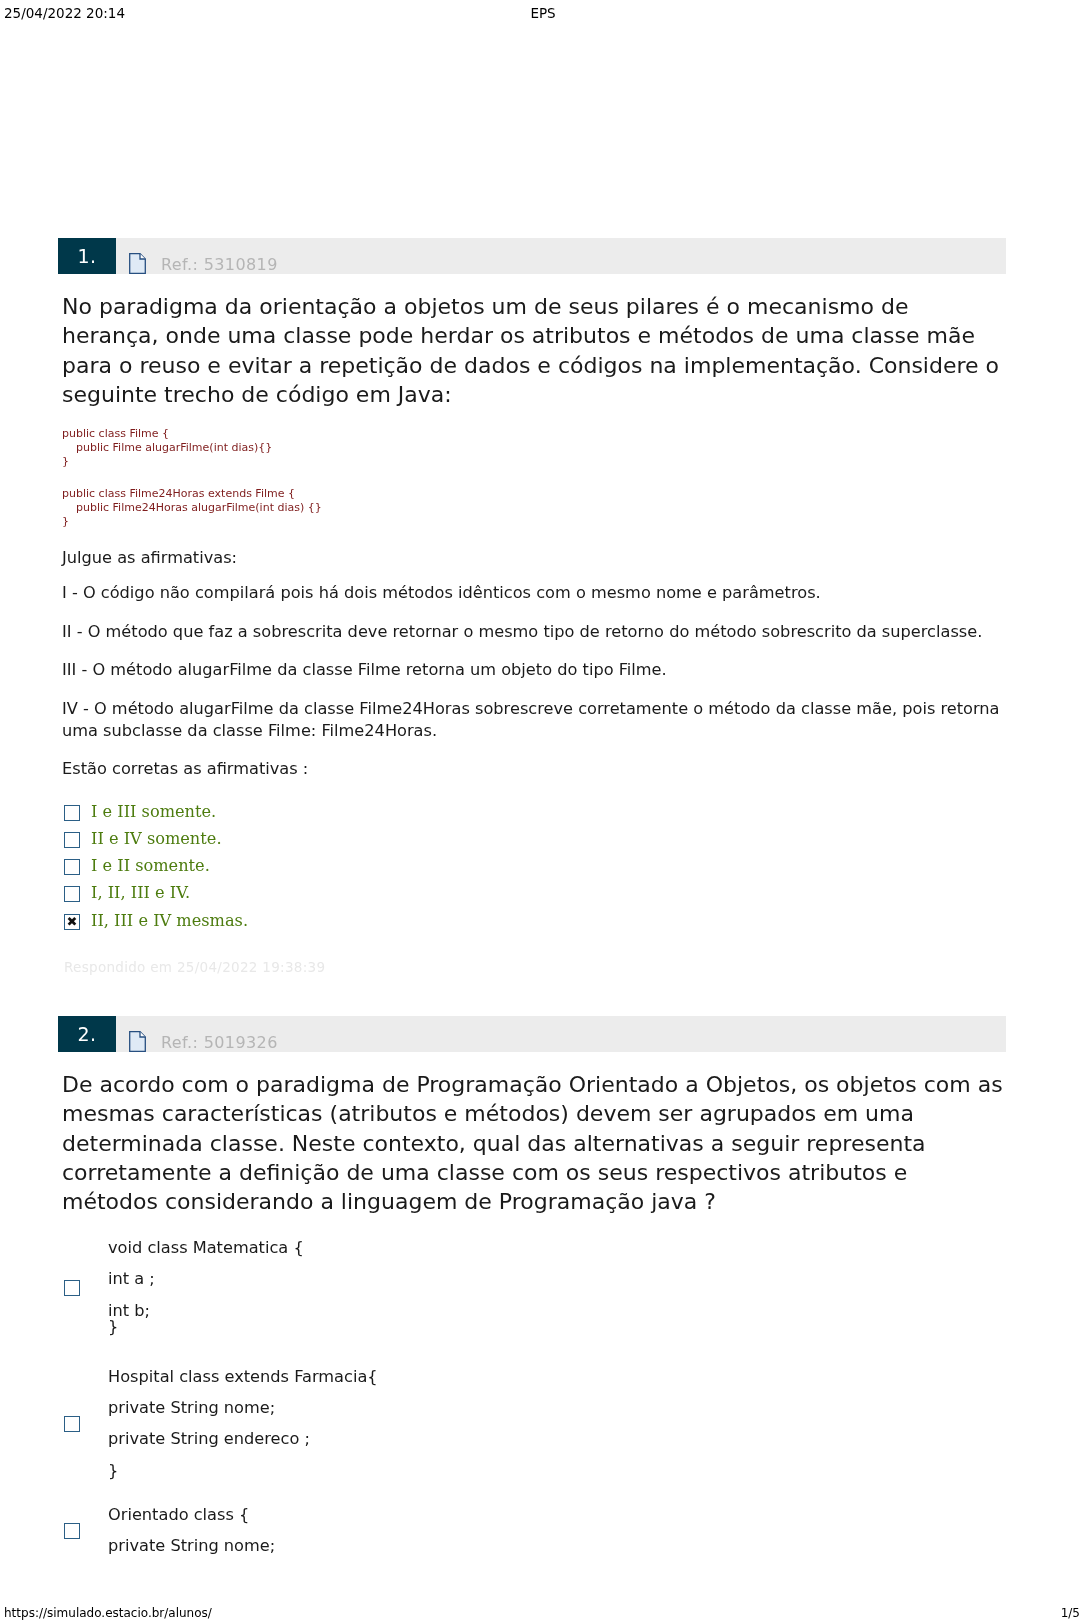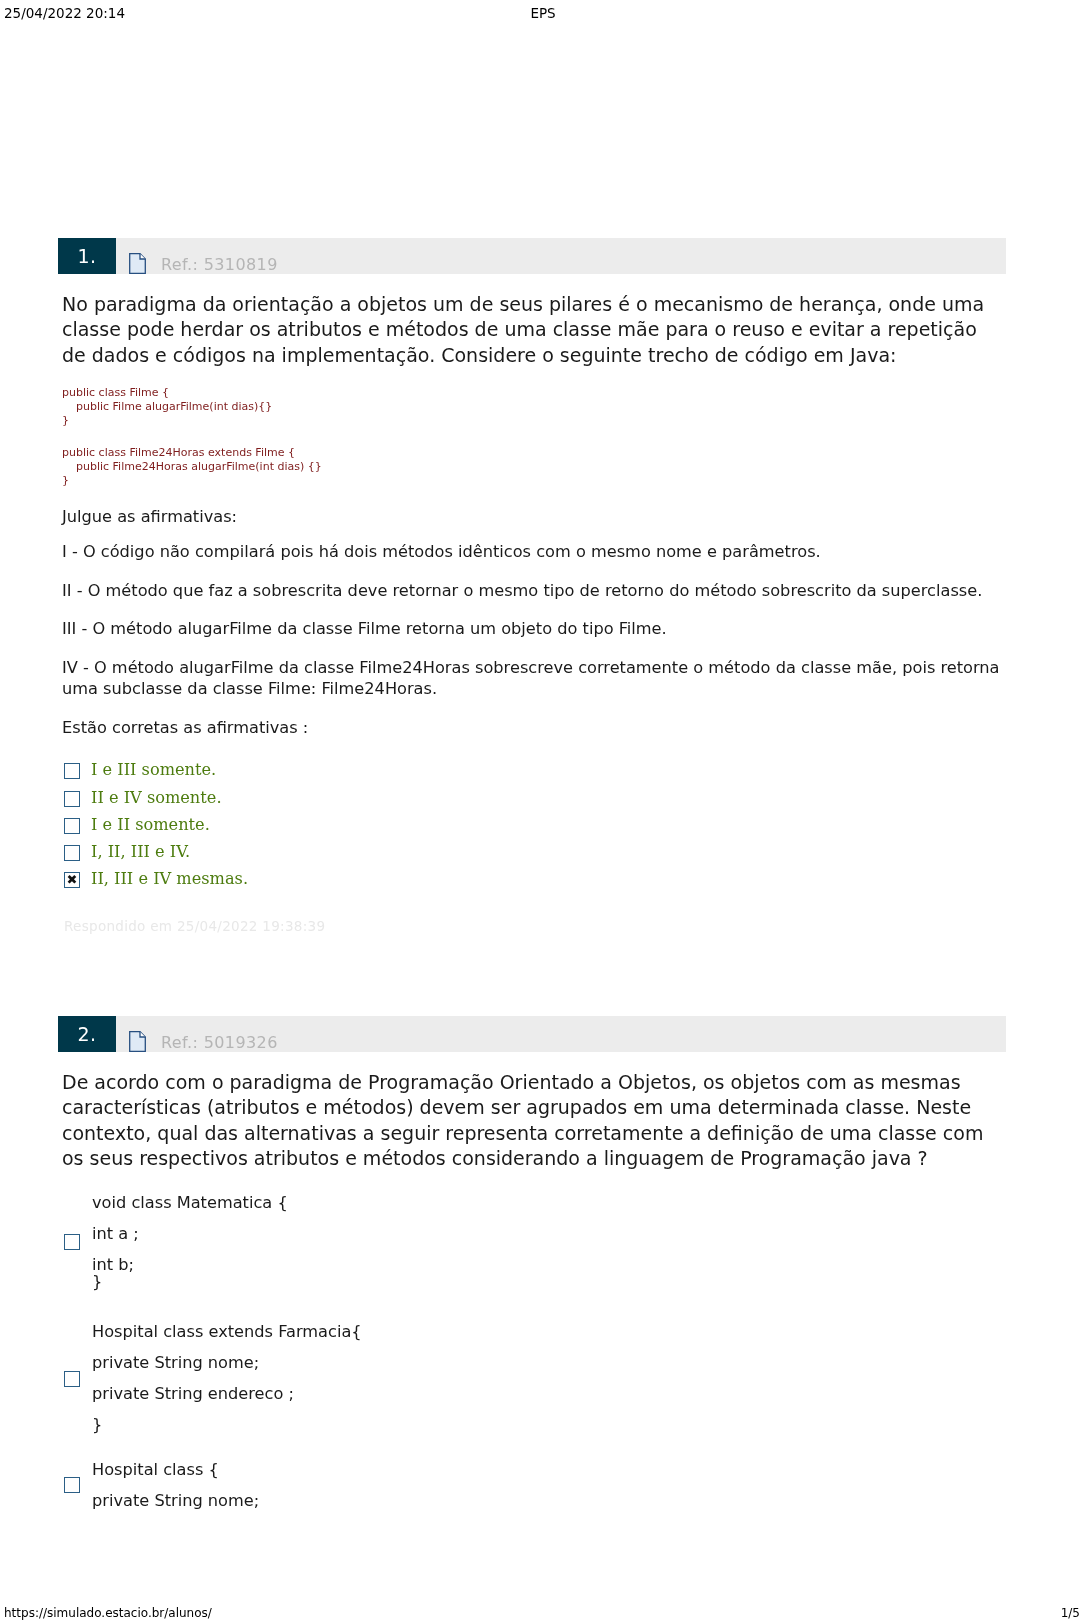--- a/index.html
+++ b/index.html
@@ -109,21 +109,21 @@
   .q-ref-text {
     font-size: 16px;
     color: #b5b5b5;
     letter-spacing: 0.4px;
   }
 
   .q-body {
     padding-top: 18px;
   }
   .q-stem {
-    font-size: 19px;
+    font-size: 22px;
     line-height: 1.33;
     color: #1a1a1a;
     margin: 0 0 18px 4px;
     max-width: 944px;
   }
   .code-block {
     font-size: 11px;
     line-height: 1.27;
     color: #7f1d1d;
     margin: 0 0 18px 4px;
@@ -186,21 +186,21 @@
   }
 
   
   .code-options {
     margin-top: 24px;
     margin-left: 6px;
   }
   .code-option {
     display: flex;
     align-items: center;
-    gap: 12px;
+    gap: 28px;
     margin-bottom: 26px;
   }
   .code-option .checkbox { margin-top: 0; }
   .code-option-body {
     font-size: 16.2px;
     line-height: 1.0;
     color: #1a1a1a;
   }
   .code-option-body .cl {
     margin: 0 0 15px 0;
@@ -313,21 +313,21 @@
             <div class="cl">Hospital class extends Farmacia{</div>
             <div class="cl">private String nome;</div>
             <div class="cl">private String endereco ;</div>
             <div class="cl">}</div>
           </div>
         </div>
 
         <div class="code-option" style="margin-top:28px;">
           <span class="checkbox"></span>
           <div class="code-option-body">
-            <div class="cl">Hospital class {</div>
+            <div class="cl">Orientado class {</div>
             <div class="cl">private String nome;</div>
           </div>
         </div>
 
       </div>
     </div>
   </div>
 
 </div>
 

